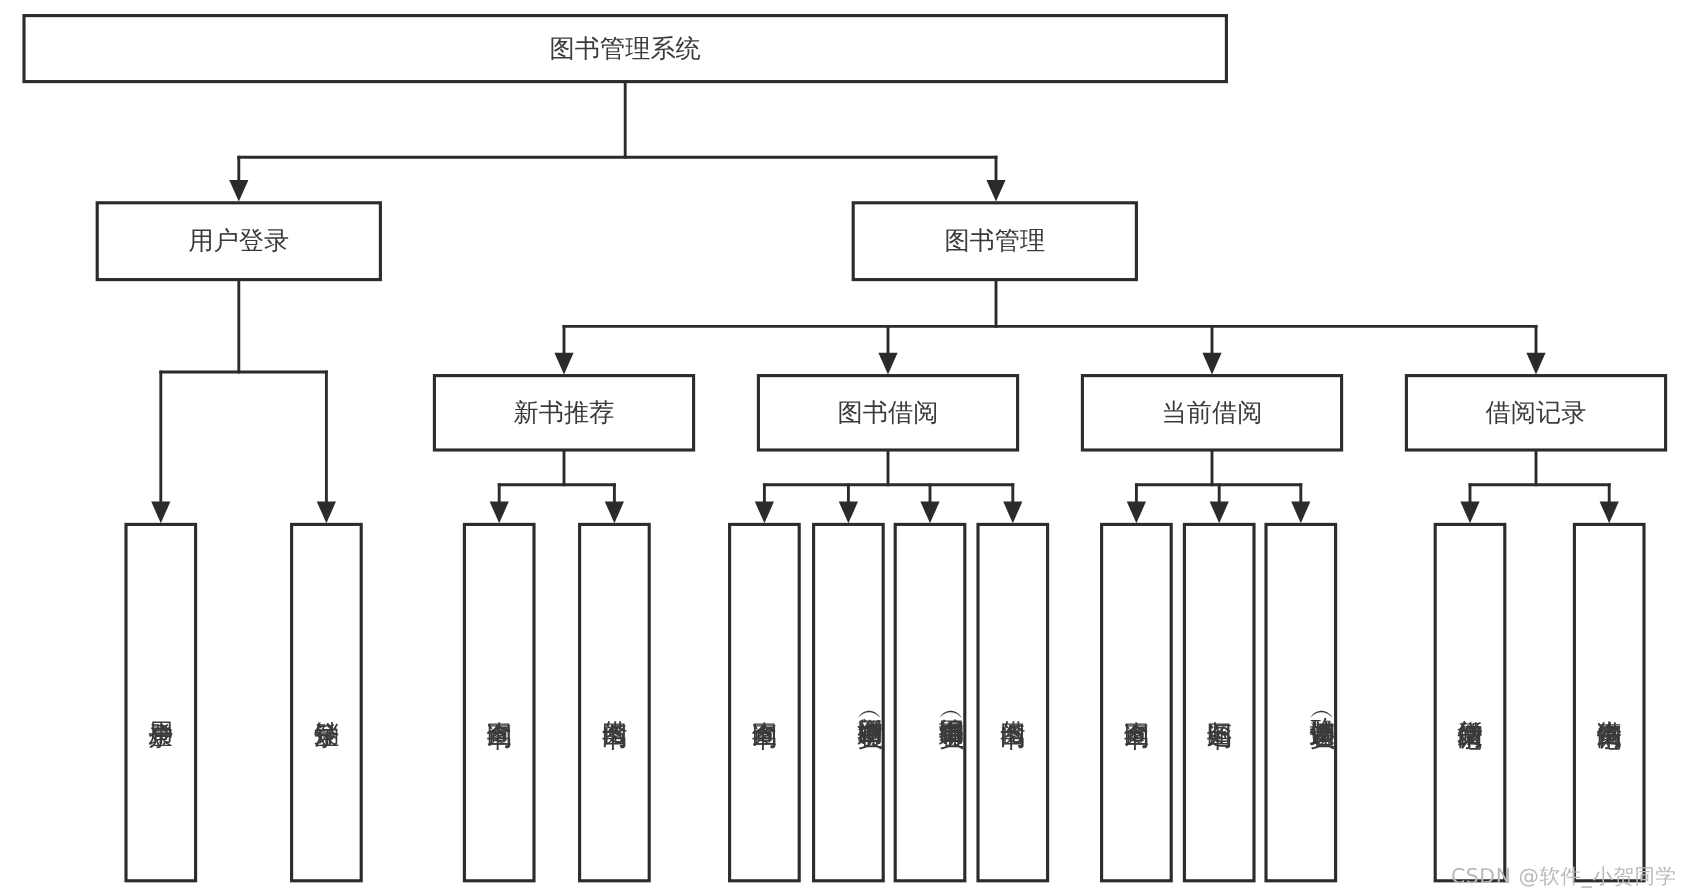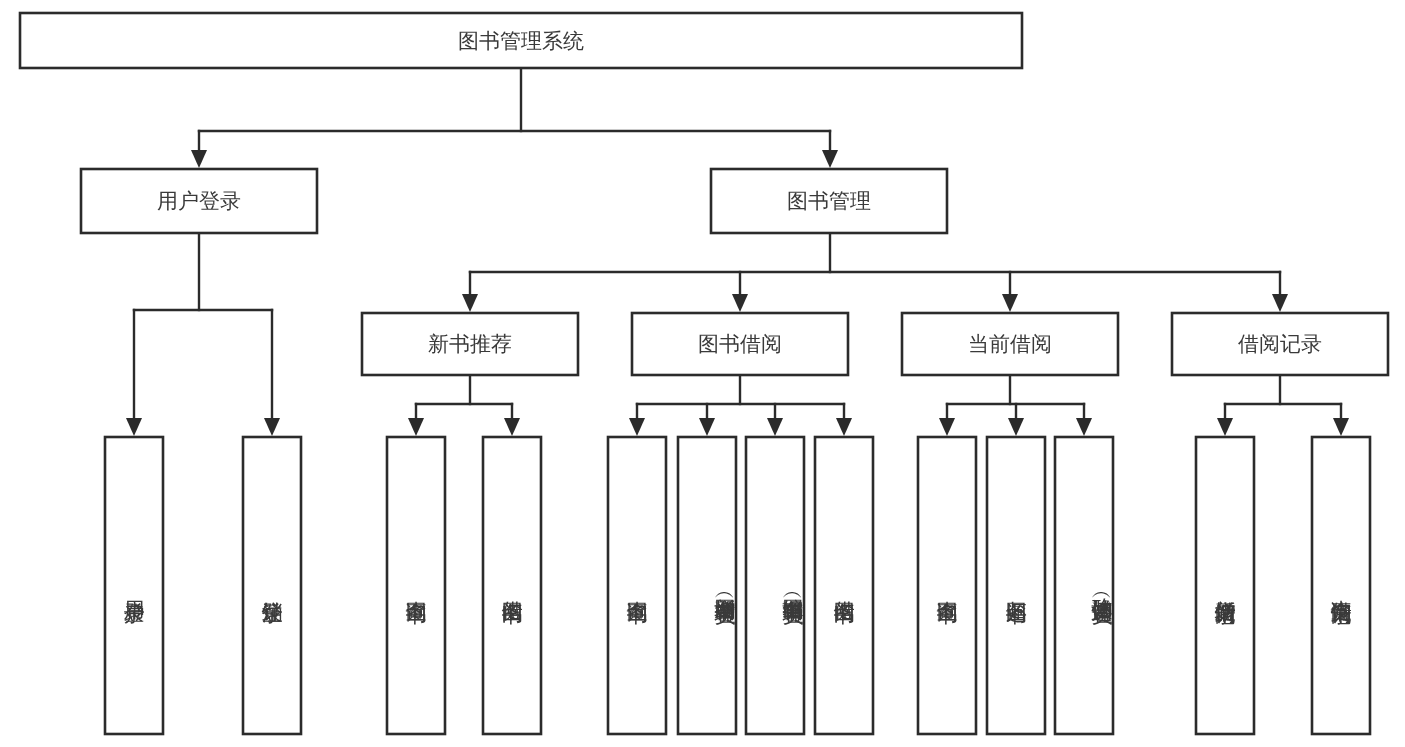--- a/index.html
+++ b/index.html
@@ -208,14 +208,15 @@
   <div class="node-label-v" style="left:746px; top:441px; width:58px; height:289px; align-items:flex-start;">编辑图书（管理员）</div>
   <div class="node-label-v" style="left:815px; top:437px; width:58px; height:297px;">借阅图书</div>
 
   <div class="node-label-v" style="left:918px; top:437px; width:58px; height:297px;">查询图书</div>
   <div class="node-label-v" style="left:987px; top:437px; width:58px; height:297px;">归还图书</div>
   <div class="node-label-v" style="left:1055px; top:441px; width:58px; height:289px; align-items:flex-start;">确认归还（管理员）</div>
 
   <div class="node-label-v" style="left:1196px; top:437px; width:58px; height:297px;">新增借阅记录</div>
   <div class="node-label-v" style="left:1312px; top:437px; width:58px; height:297px;">查询借阅记录</div>
 
+  <div id="watermark">CSDN @软件_小贺同学</div>
 
 </div>
 
 </body></html>

